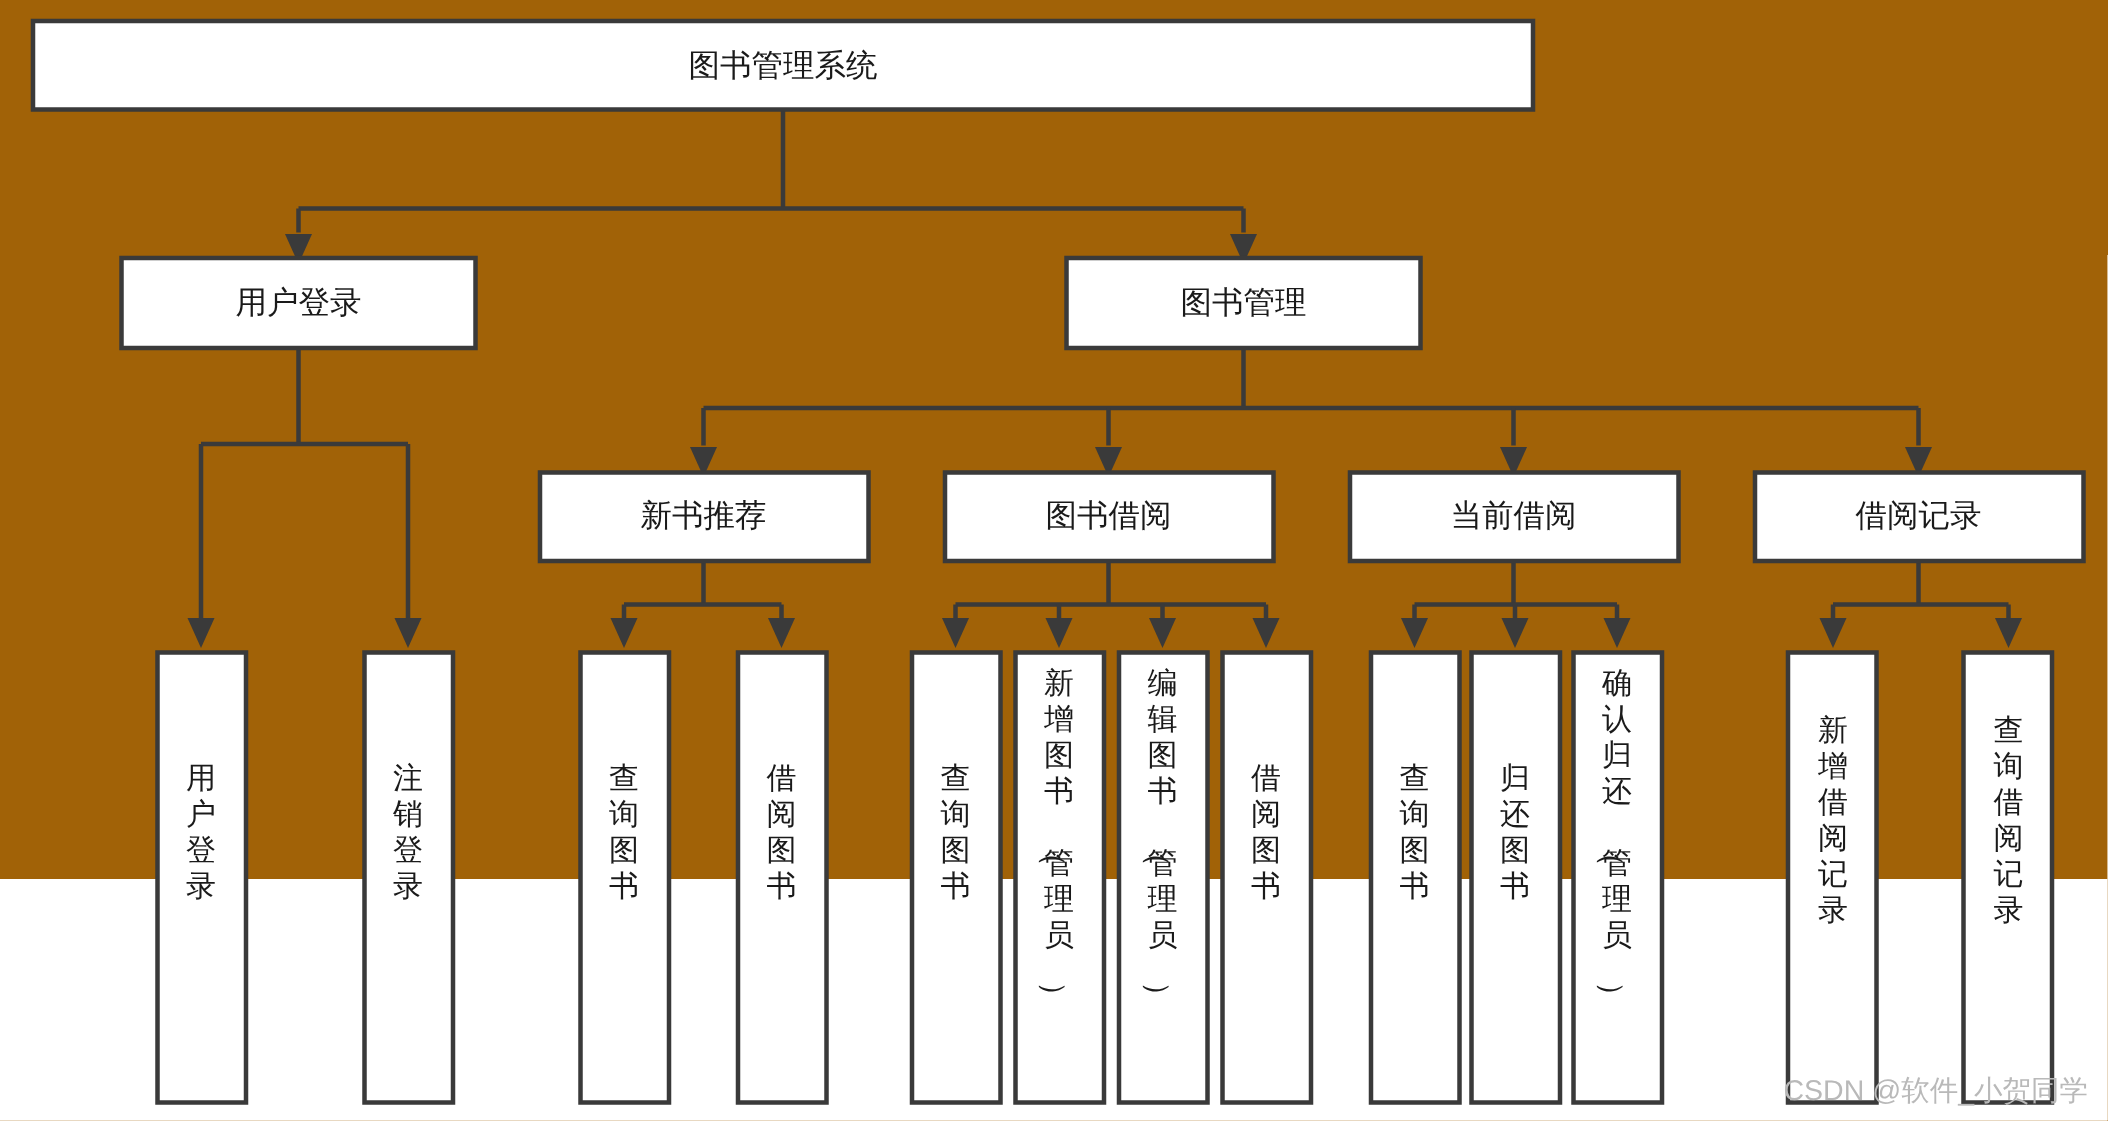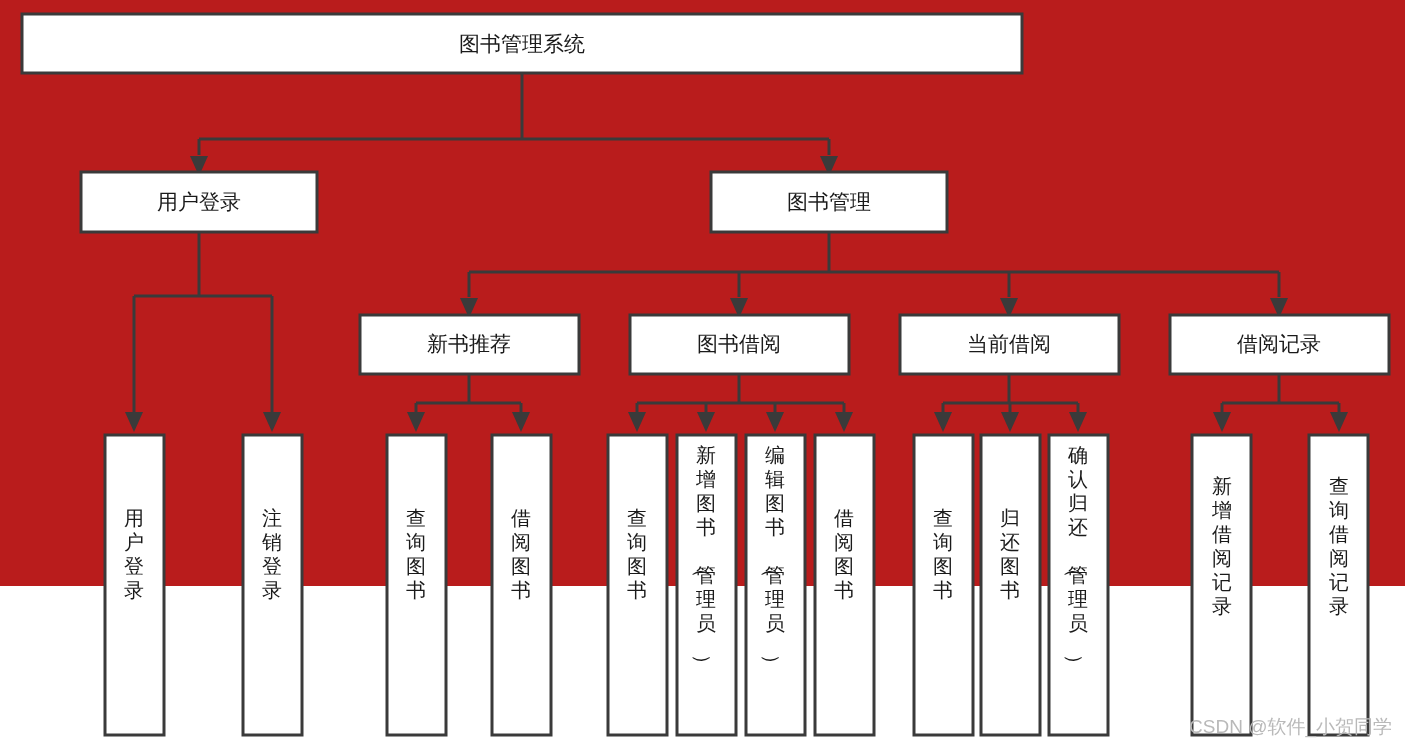--- a/index.html
+++ b/index.html
@@ -11,21 +11,21 @@
   body {
     font-family: "Liberation Sans", "DejaVu Sans", sans-serif;
     width: 1405px;
     height: 747px;
     overflow: hidden;
   }
   #diagram-root {
     position: relative;
     width: 1405px;
     height: 586px;
-    background: #b91c1c;
+    background: #a16207;
   }
   svg.diagram-canvas {
     position: absolute;
     top: 0;
     left: 0;
     width: 1405px;
     height: 747px;
     display: block;
   }
   .node-rect {

